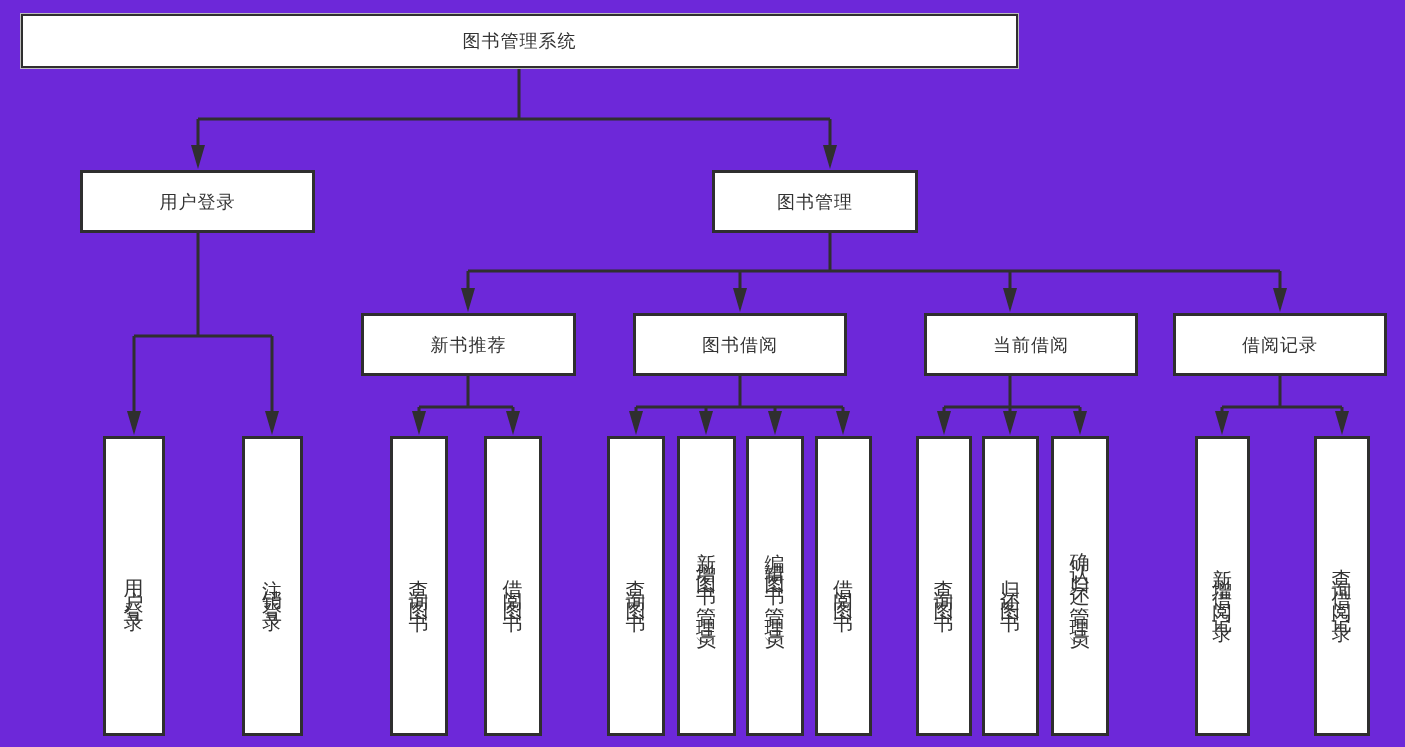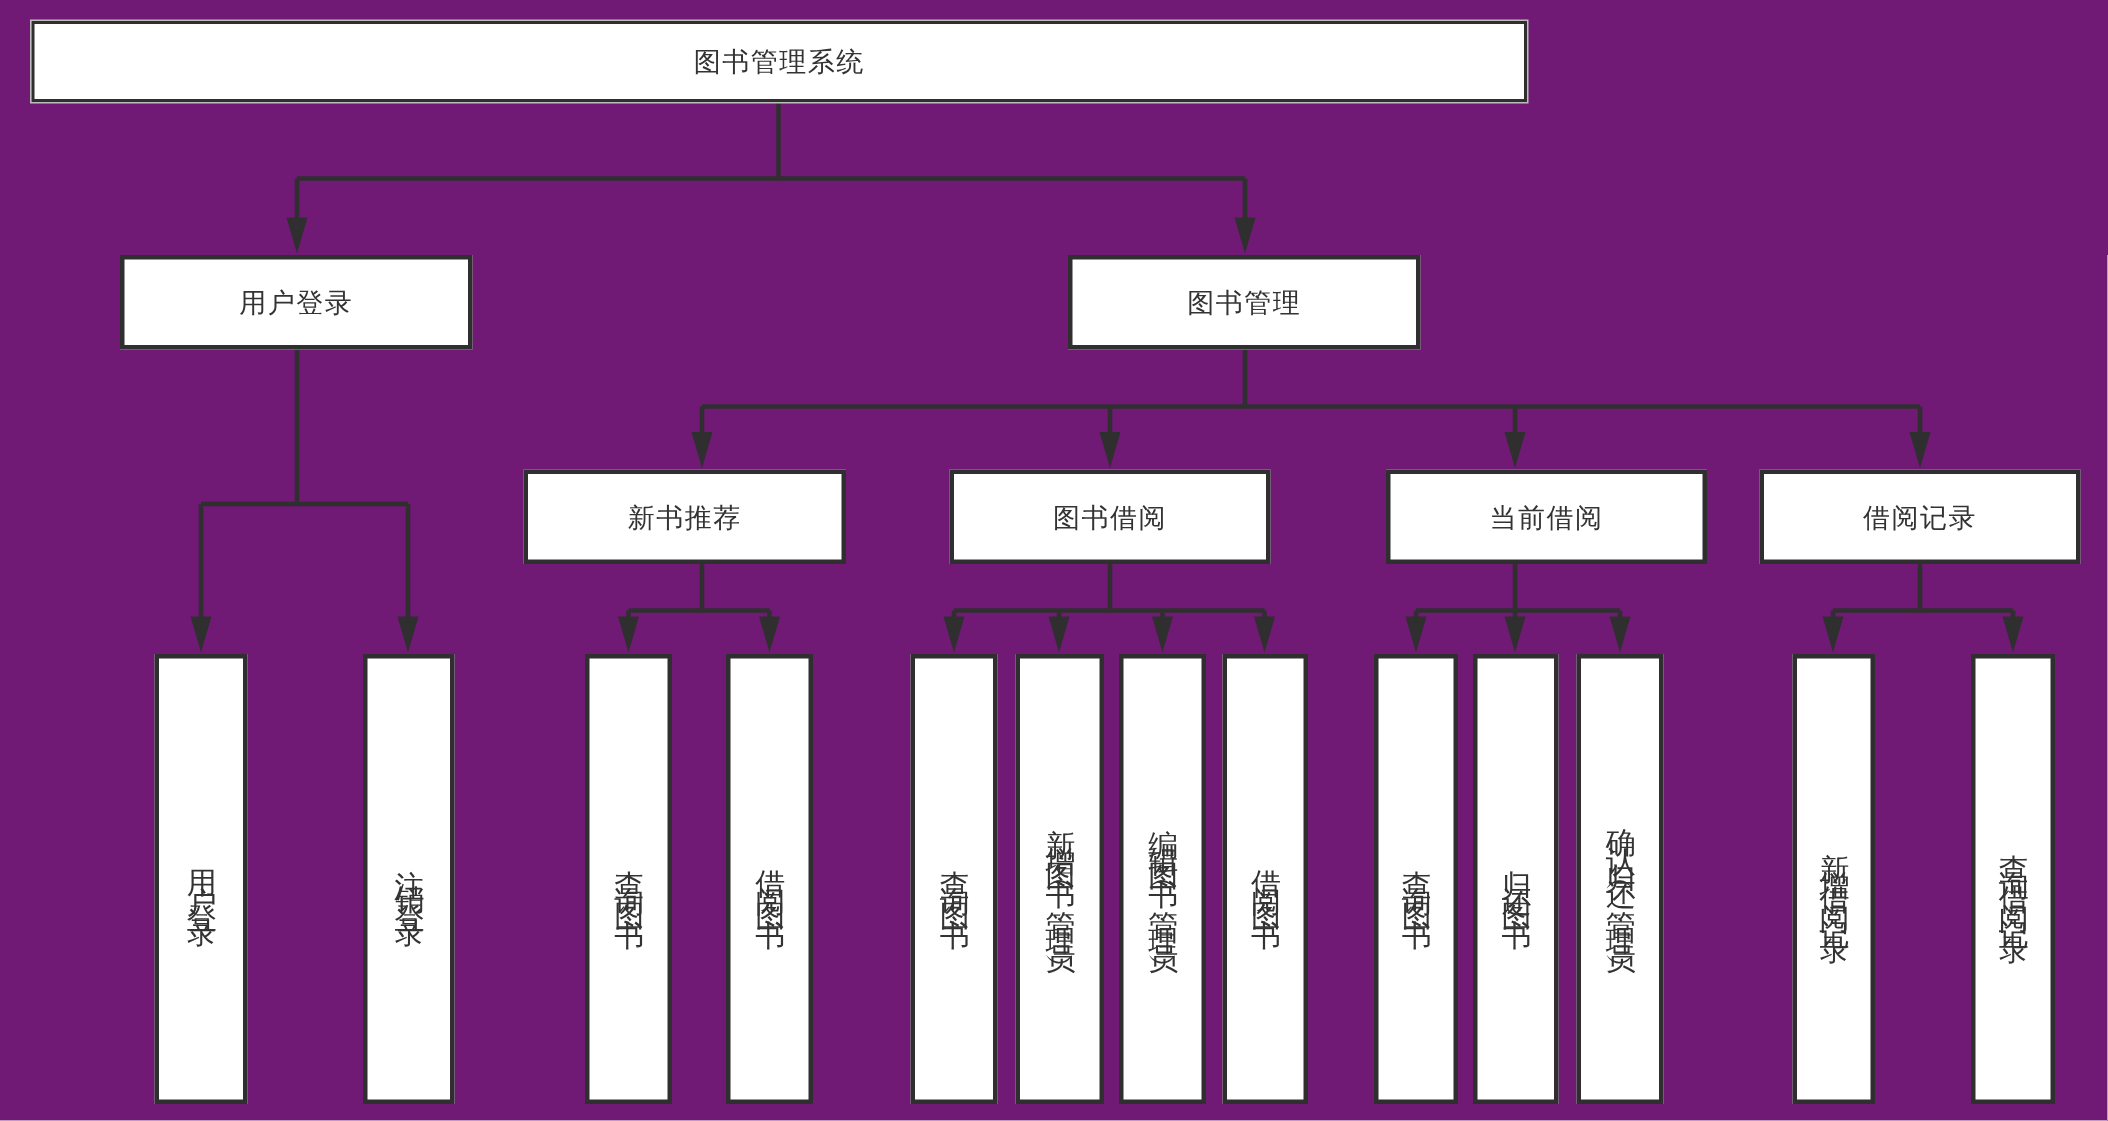--- a/index.html
+++ b/index.html
@@ -5,21 +5,21 @@
   html, body {
     margin: 0;
     padding: 0;
     background: #ffffff;
     font-family: "Liberation Sans", "DejaVu Sans", sans-serif;
   }
   .canvas {
     position: relative;
     width: 1405px;
     height: 747px;
-    background: #701a75;
+    background: #6d28d9;
     overflow: hidden;
   }
   .connectors {
     position: absolute;
     left: 0; top: 0;
     width: 1405px;
     height: 747px;
     pointer-events: none;
   }
   .node {
@@ -117,25 +117,25 @@
     </g>
   </svg>
 
   <div class="node root" style="left:21px; top:14px; width:997px; height:54px;">
     <span>图书管理系统</span>
   </div>
 
   <div class="node" style="left:80px; top:170px; width:235px; height:63px;">
     <span>用户登录</span>
   </div>
-  <div class="node" style="left:712px; top:170px; width:235px; height:63px;">
+  <div class="node" style="left:712px; top:170px; width:206px; height:63px;">
     <span>图书管理</span>
   </div>
 
-  <div class="node" style="left:349px; top:313px; width:215px; height:63px;">
+  <div class="node" style="left:361px; top:313px; width:215px; height:63px;">
     <span>新书推荐</span>
   </div>
   <div class="node" style="left:633px; top:313px; width:214px; height:63px;">
     <span>图书借阅</span>
   </div>
   <div class="node" style="left:924px; top:313px; width:214px; height:63px;">
     <span>当前借阅</span>
   </div>
   <div class="node" style="left:1173px; top:313px; width:214px; height:63px;">
     <span>借阅记录</span>

